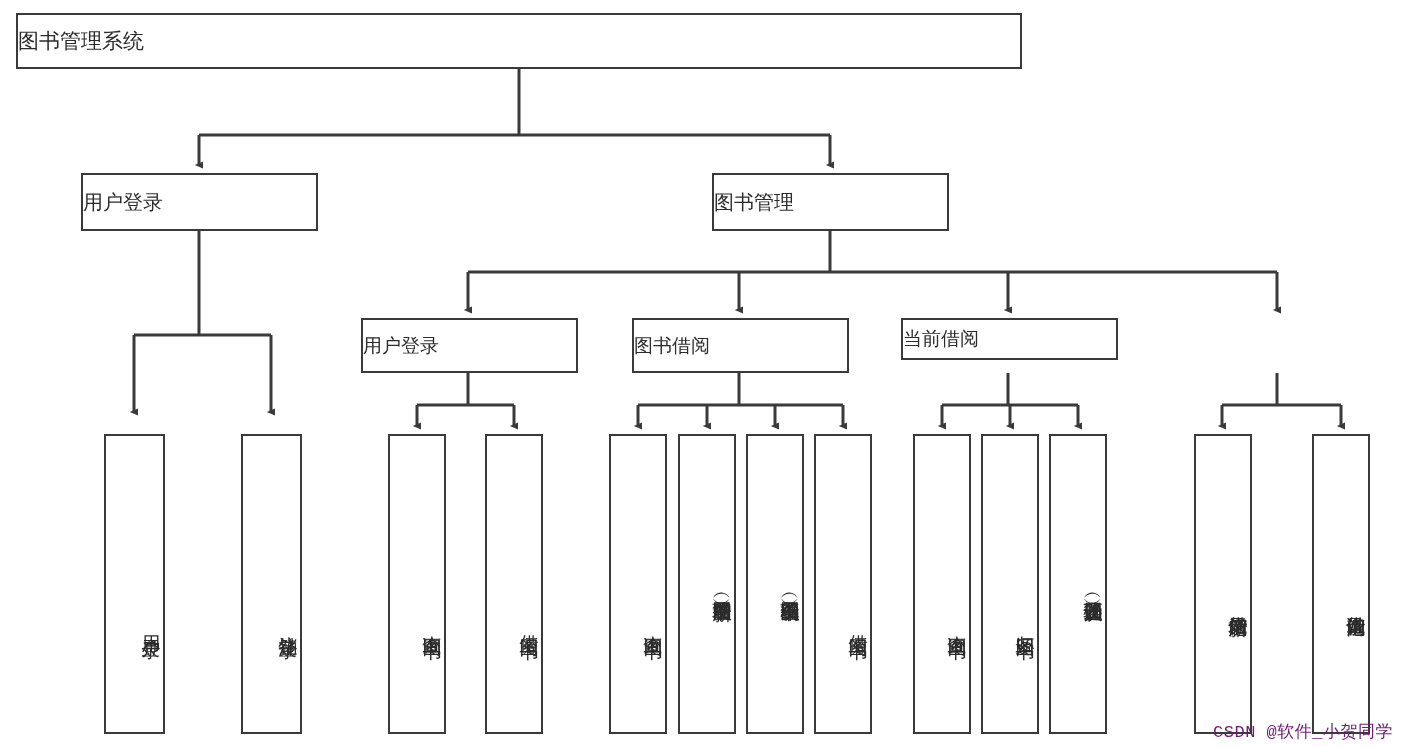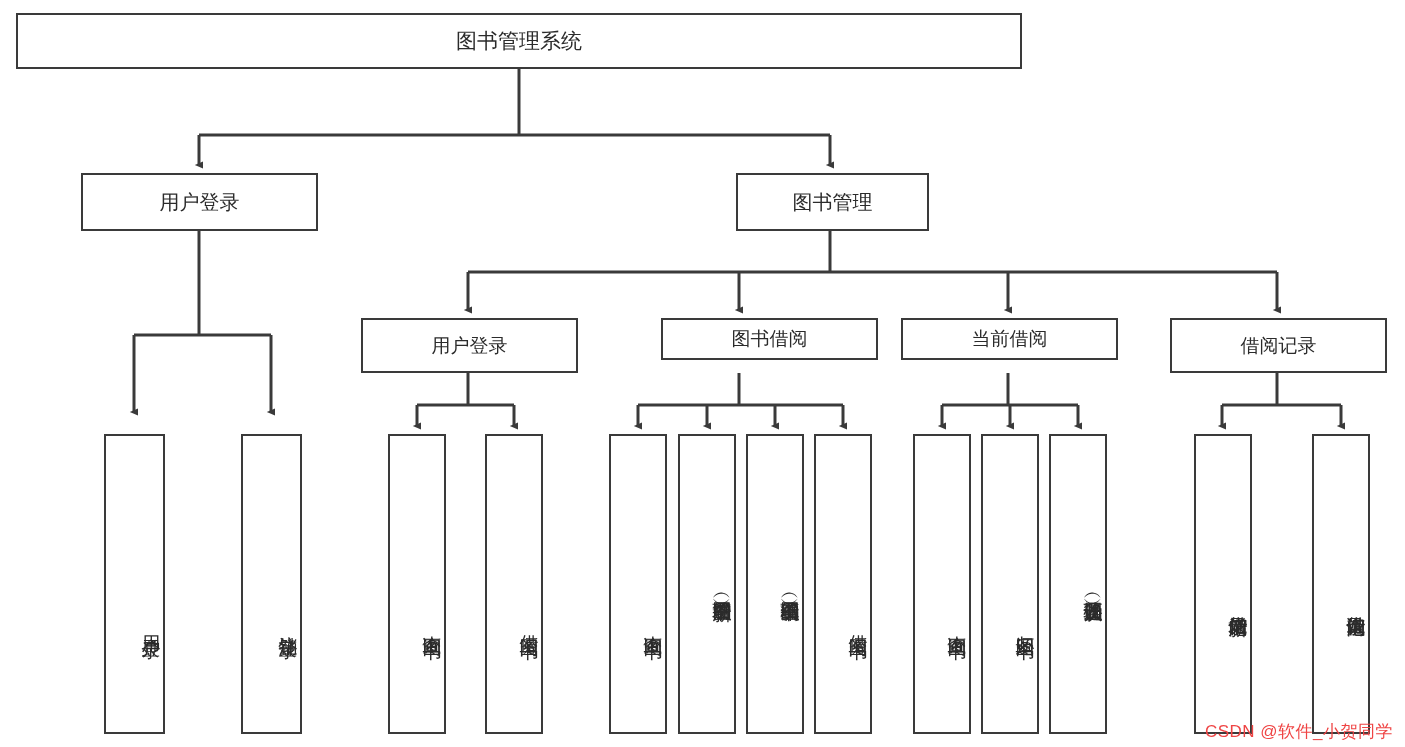--- a/index.html
+++ b/index.html
@@ -26,21 +26,21 @@
     width: 1405px;
     height: 747px;
   }
   .node-box {
     position: absolute;
     border: 2.5px solid #3a3a3a;
     background: #ffffff;
     color: #2b2b2b;
     display: flex;
     align-items: center;
-    justify-content: center;
+    justify-content: flex-start;
     text-align: center;
     line-height: 1.25;
   }
   .node-root {
     font-size: 21px;
   }
   .node-l1 {
     font-size: 20px;
   }
   .node-l2 {
@@ -60,24 +60,25 @@
     letter-spacing: 0px;
   }
   .node-label {
     display: block;
   }
   #watermark {
     position: absolute;
     right: 12px;
     bottom: 4px;
     font-size: 17px;
-    color: #ef4444;
+    color: #701a75;
     letter-spacing: 0.5px;
     white-space: nowrap;
     pointer-events: none;
+    font-family: Liberation Mono, monospace;
   }
 </style>
 </head>
 <body>
 
 <div id="canvas">
 
   <svg id="diagram-svg" viewBox="0 0 1405 747" xmlns="http://www.w3.org/2000/svg">
     <defs>
       <marker id="arrowhead" markerWidth="9" markerHeight="9" refX="4.2" refY="4.4" orient="auto" markerUnits="userSpaceOnUse">
@@ -134,39 +135,36 @@
   </svg>
 
   <div class="node-box node-root" style="left:16px; top:13px; width:1006px; height:56px;">
     <span class="node-label">图书管理系统</span>
   </div>
 
   <div class="node-box node-l1" style="left:81px; top:173px; width:237px; height:58px;">
     <span class="node-label">用户登录</span>
   </div>
 
-  <div class="node-box node-l1" style="left:712px; top:173px; width:193px; height:58px;margin-left:24px;">
+  <div class="node-box node-l1" style="left:712px; top:173px; width:237px; height:58px;">
     <span class="node-label">图书管理</span>
   </div>
 
   <div class="node-box node-l2" style="left:361px; top:318px; width:217px; height:55px;">
     <span class="node-label">用户登录</span>
   </div>
 
-  <div class="node-box node-l2" style="left:632px; top:318px; width:217px; height:42px;margin-left:29px;">
+  <div class="node-box node-l2" style="left:632px; top:318px; width:217px; height:55px;">
     <span class="node-label">图书借阅</span>
   </div>
 
   <div class="node-box node-l2" style="left:901px; top:318px; width:217px; height:42px;">
     <span class="node-label">当前借阅</span>
   </div>
 
-  <div class="node-box node-l2" style="left:1170px; top:318px; width:217px; height:55px;">
-    <span class="node-label">借阅记录</span>
-  </div>
 
   <div class="node-box node-leaf" style="left:104px; top:434px; width:61px; height:300px; padding-top:80px;">
     <span class="node-label">用户登录</span>
   </div>
 
   <div class="node-box node-leaf" style="left:241px; top:434px; width:61px; height:300px; padding-top:80px;">
     <span class="node-label">注销登录</span>
   </div>
 
   <div class="node-box node-leaf" style="left:388px; top:434px; width:58px; height:300px; padding-top:80px;">

